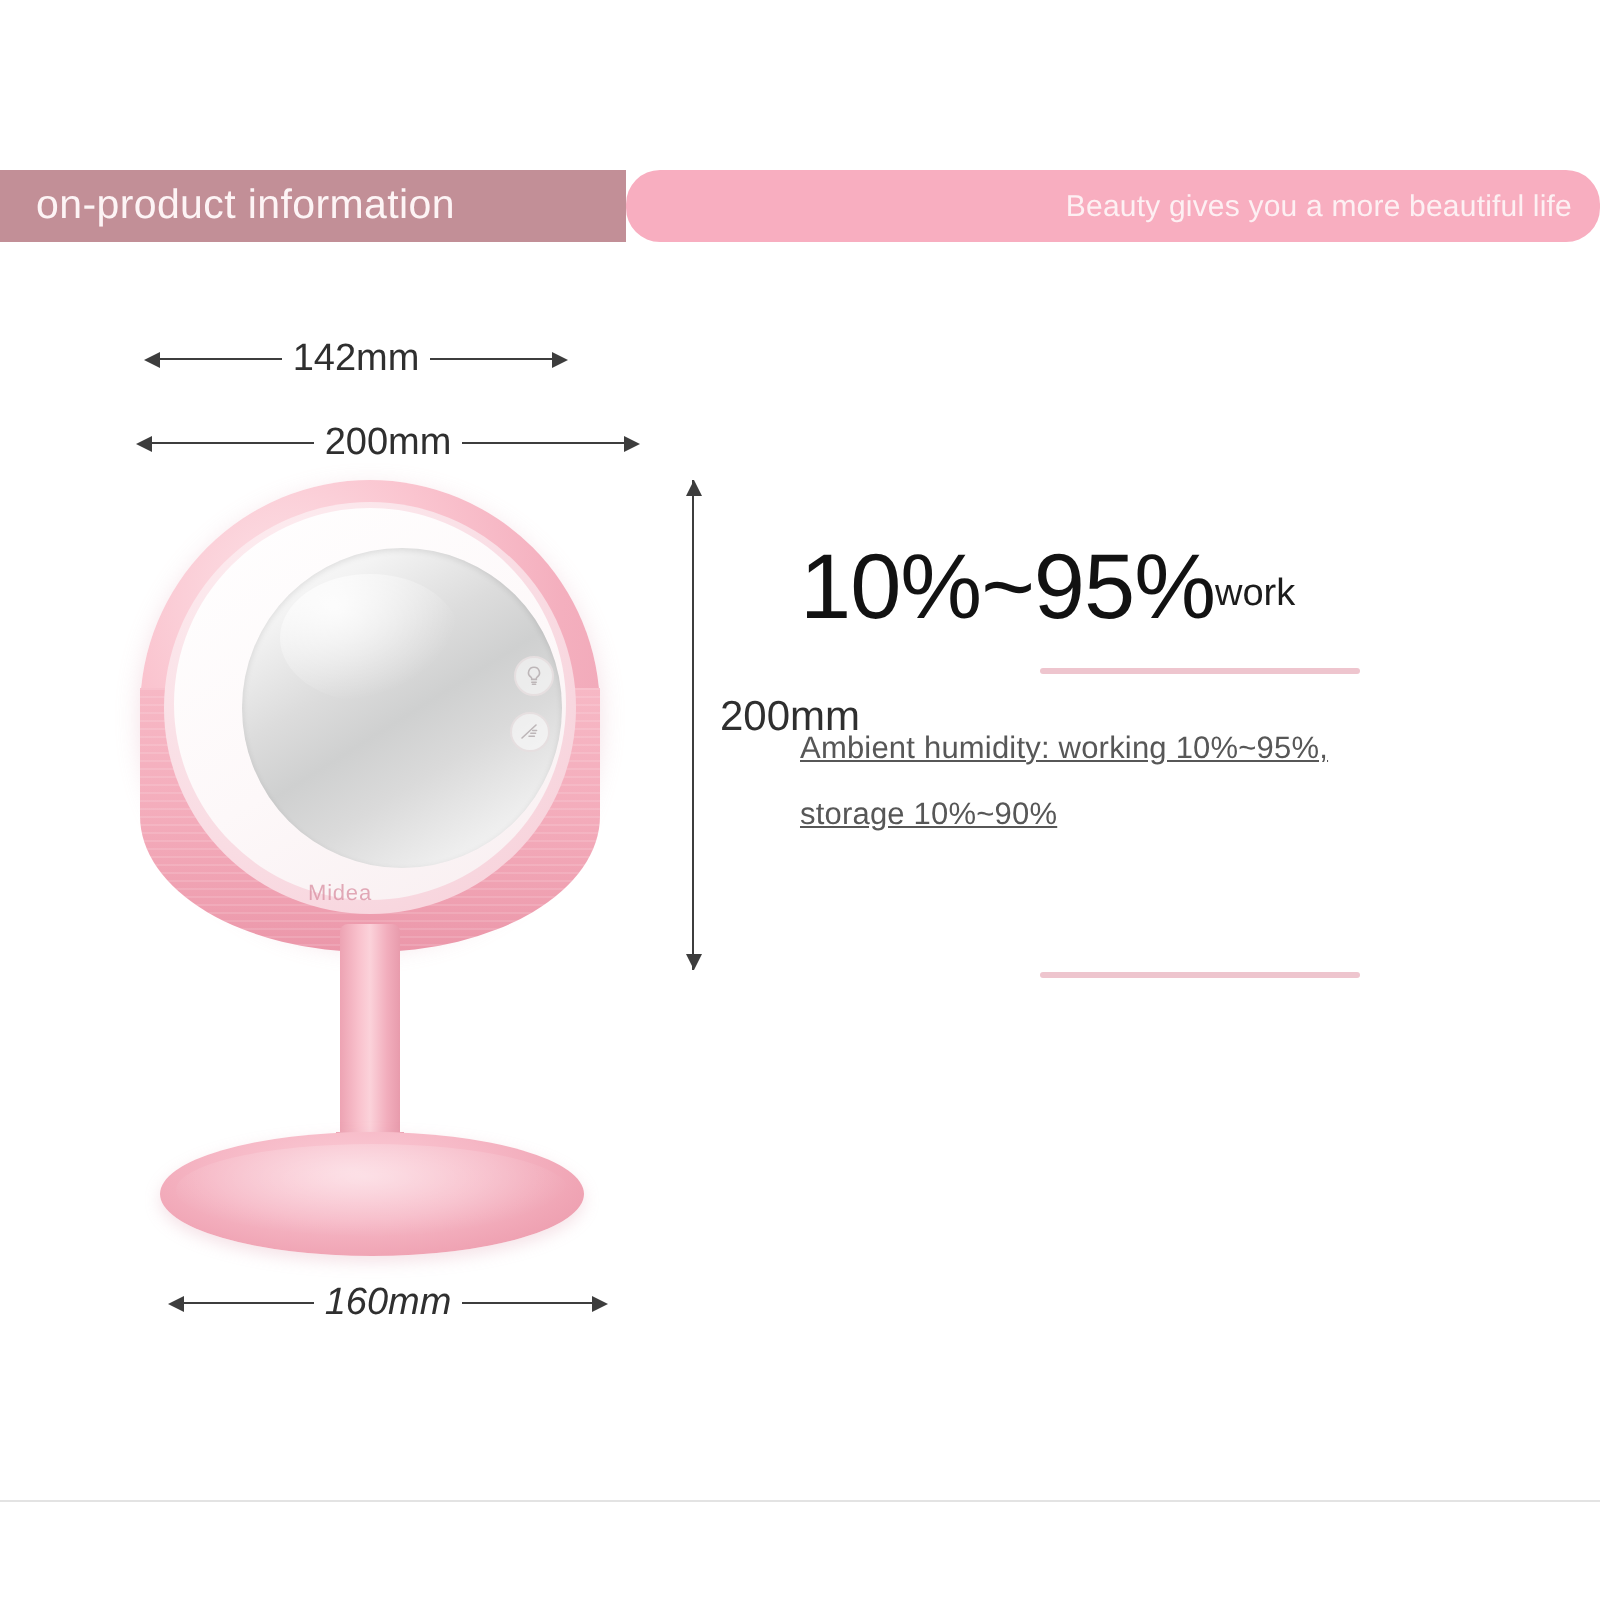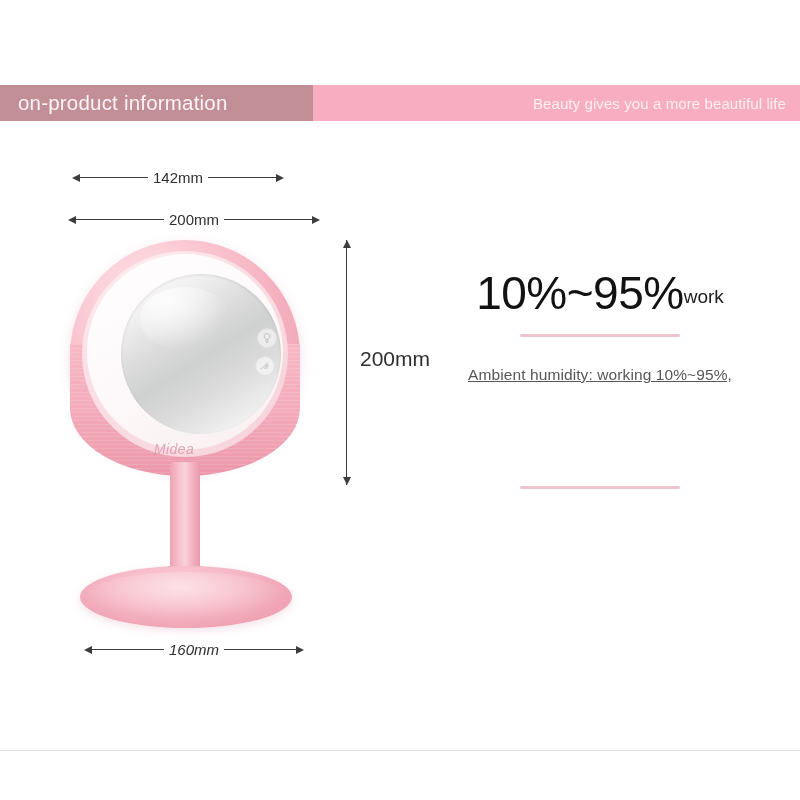--- a/index.html
+++ b/index.html
@@ -37,20 +37,21 @@
     font-weight: 400;
     white-space: nowrap;
   }
   .header-right {
     flex: 1;
     background: #f8aec0;
     display: flex;
     align-items: center;
     justify-content: flex-end;
     padding-right: 14px;
+    border-radius: 17px;
   }
   .header-right-text {
     color: #fdf0f3;
     font-size: 15px;
     letter-spacing: 0.1px;
     white-space: nowrap;
   }
 
   
   .product-panel {
@@ -70,21 +71,21 @@
     display: flex;
     align-items: center;
   }
   .dim-h .line {
     height: 1px;
     background: #3d3d3d;
     flex: 1;
   }
   .dim-h .label {
     padding: 0 5px;
-    font-size: 15px;
+    font-size: 19px;
     color: #2f2f2f;
     line-height: 1;
   }
   .arrow-l, .arrow-r {
     width: 0; height: 0;
     border-top: 4px solid transparent;
     border-bottom: 4px solid transparent;
   }
   .arrow-l { border-right: 8px solid #3d3d3d; }
   .arrow-r { border-left: 8px solid #3d3d3d; }
@@ -204,25 +205,24 @@
     justify-content: center;
   }
   #btn-light { left: 170px; top: 74px; }
   #btn-fan   { left: 168px; top: 102px; }
   .touch-btn svg { display: block; }
 
   
   .brand-mark {
     position: absolute;
     left: 94px; top: 201px;
-    font-size: 14px;
+    font-size: 11px;
     color: #d98fa2;
     letter-spacing: 0.4px;
     opacity: 0.75;
-    font-style: italic;
   }
 
   
   .mirror-stem {
     position: absolute;
     left: 110px; top: 222px;
     width: 30px; height: 120px;
     background: linear-gradient(90deg, #eda3b3 0%, #f9c2cd 32%, #fbd2da 50%, #f2aebd 78%, #e89bac 100%);
     border-radius: 4px 4px 0 0;
   }
@@ -252,21 +252,21 @@
     border-radius: 50%;
     background: radial-gradient(ellipse at 48% 36%, rgba(255,255,255,0.42), rgba(255,255,255,0) 72%);
   }
 
   
   .spec-panel {
     position: absolute;
     left: 400px; top: 270px;
     width: 400px; height: 420px;
   }
-  .spec-block { position: absolute; left: 0; width: 400px; text-align: center; }
+  .spec-block { position: absolute; left: 0; width: 400px; }
   #spec-humidity { top: 0; }
   #spec-battery  { top: 200px; }
 
   .spec-headline {
     color: #121212;
     font-weight: 300;
     line-height: 1;
     white-space: nowrap;
   }
   .spec-big {
@@ -386,20 +386,21 @@
 
   <div class="spec-panel">
 
     <div class="spec-block" id="spec-humidity">
       <div class="spec-headline">
         <span class="spec-big">10%~95%</span><span class="spec-unit">work</span>
       </div>
       <div class="spec-rule"></div>
       <div class="spec-desc">
         <div>Ambient humidity: working 10%~95%,</div>
+        <div>storage 10%~90%</div>
       </div>
     </div>
 
     <div class="spec-block" id="spec-battery">
       <div class="spec-rule"></div>
       <div class="spec-desc">
       </div>
     </div>
   </div>
 

